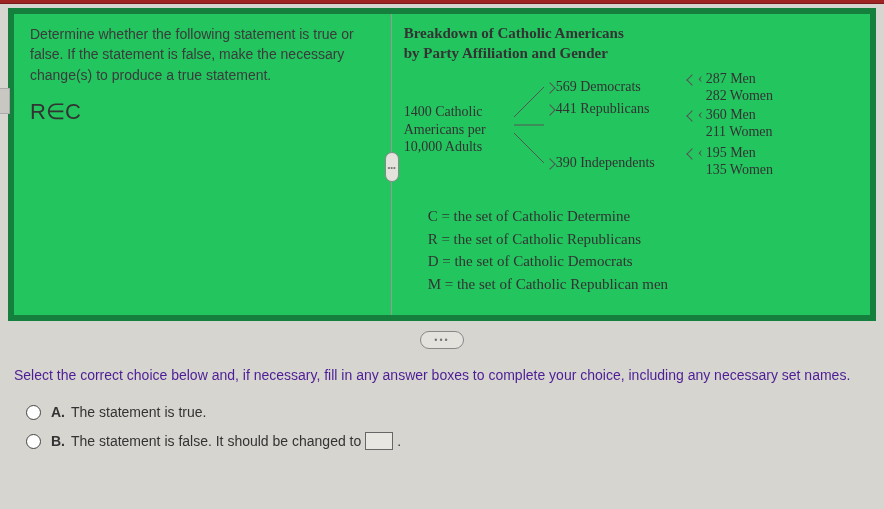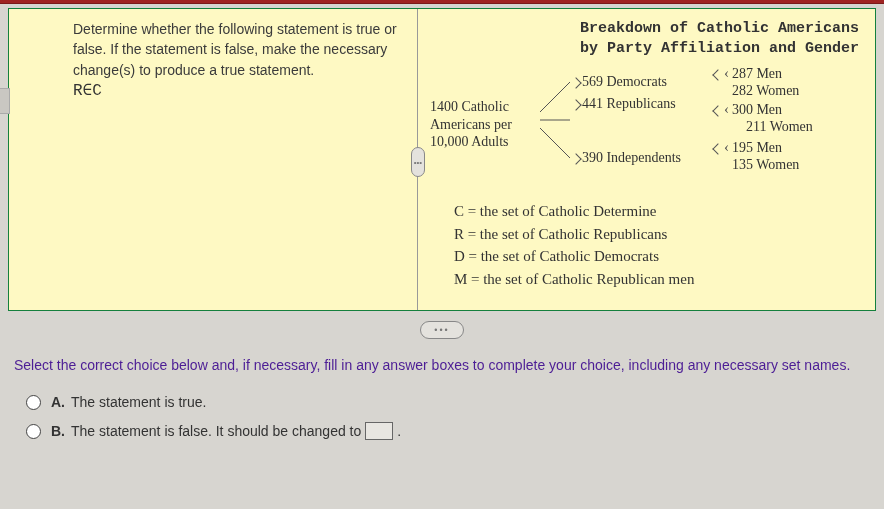--- a/index.html
+++ b/index.html
@@ -14,24 +14,23 @@
     overflow: hidden;
     position: relative;
   }
   .topbar {
     height: 4px;
     background: #9f2322;
     border-bottom: 1px solid #7a1a1a;
   }
   .panel {
     display: flex;
-    border: 1px solid #15803d;
+    border: 6px solid #15803d;
     margin: 4px 8px 0 8px;
-    background: #fef9c3;
-    padding-left: 48px;
+    background: #22c55e;
   }
   .left-col {
     flex: 0 0 44%;
     padding: 10px 16px 20px 16px;
     position: relative;
   }
   .right-col {
     flex: 1;
     border-left: 1px solid #999;
     padding: 10px 16px 20px 12px;
@@ -43,22 +42,22 @@
     top: 46%;
     width: 14px;
     height: 30px;
     border: 1px solid #888;
     border-radius: 7px;
     background: #e4e2dd;
     display:flex;align-items:center;justify-content:center;
     font-size:8px;color:#777;
   }
   .question { line-height: 1.45; color:#3b3b3b;}
-  .stmt { font-family: Liberation Mono, monospace; font-size:16px; }
-  .dtitle { text-align:right; font-family:Liberation Mono, monospace; font-weight:bold; font-size:15px; line-height:1.3; }
+  .stmt { margin-top: 14px; font-family: Liberation Sans, sans-serif; font-size:22px; }
+  .dtitle { text-align:left; font-family:Liberation Serif, serif; font-weight:bold; font-size:15px; line-height:1.3; }
   .tree { position:relative; height:130px; margin-top:4px; font-family:"Times New Roman",serif; font-size:14px; }
   .node { position:absolute; }
   .root { left:0; top:36px; width:118px; line-height:1.25; }
   .mid { left:140px; }
   .mid1 { top:12px; }
   .mid2 { top:34px;text-align:center; }
   .mid3 { top:88px; }
   .leaf { left:284px; line-height:1.2; }
   .l1 { top:4px; }
   .l2 { top:40px; }
@@ -129,22 +128,22 @@
       </div>
       <div class="node mid mid1"><span class="arrow"></span><span>569 Democrats</span></div>
       <div class="node mid mid2"><span class="arrow"></span><span>441 Republicans</span></div>
       <div class="node mid mid3"><span class="arrow"></span><span>390 Independents</span></div>
 
       <div class="node leaf l1">
         <span class="arrowl"></span><span class="split">‹</span><span class="mw" style="display:inline">287 Men</span><br>
         <span style="margin-left:18px" class="mw">282 Women</span>
       </div>
       <div class="node leaf l2">
-        <span class="arrowl"></span><span class="split">‹</span><span style="display:inline">300 Men</span><br>
-        <span style="margin-left:32px" class="mw">211 Women</span>
+        <span class="arrowl"></span><span class="split">‹</span><span style="display:inline">360 Men</span><br>
+        <span style="margin-left:18px" class="mw">211 Women</span>
       </div>
       <div class="node leaf l3">
         <span class="arrowl"></span><span class="split">‹</span><span style="display:inline">195 Men</span><br>
         <span style="margin-left:18px" class="mw">135 Women</span>
       </div>
     </div>
 
     <div class="legend">
       <div style="margin-left:14px">
         <div>C = the set of Catholic Determine</div>

